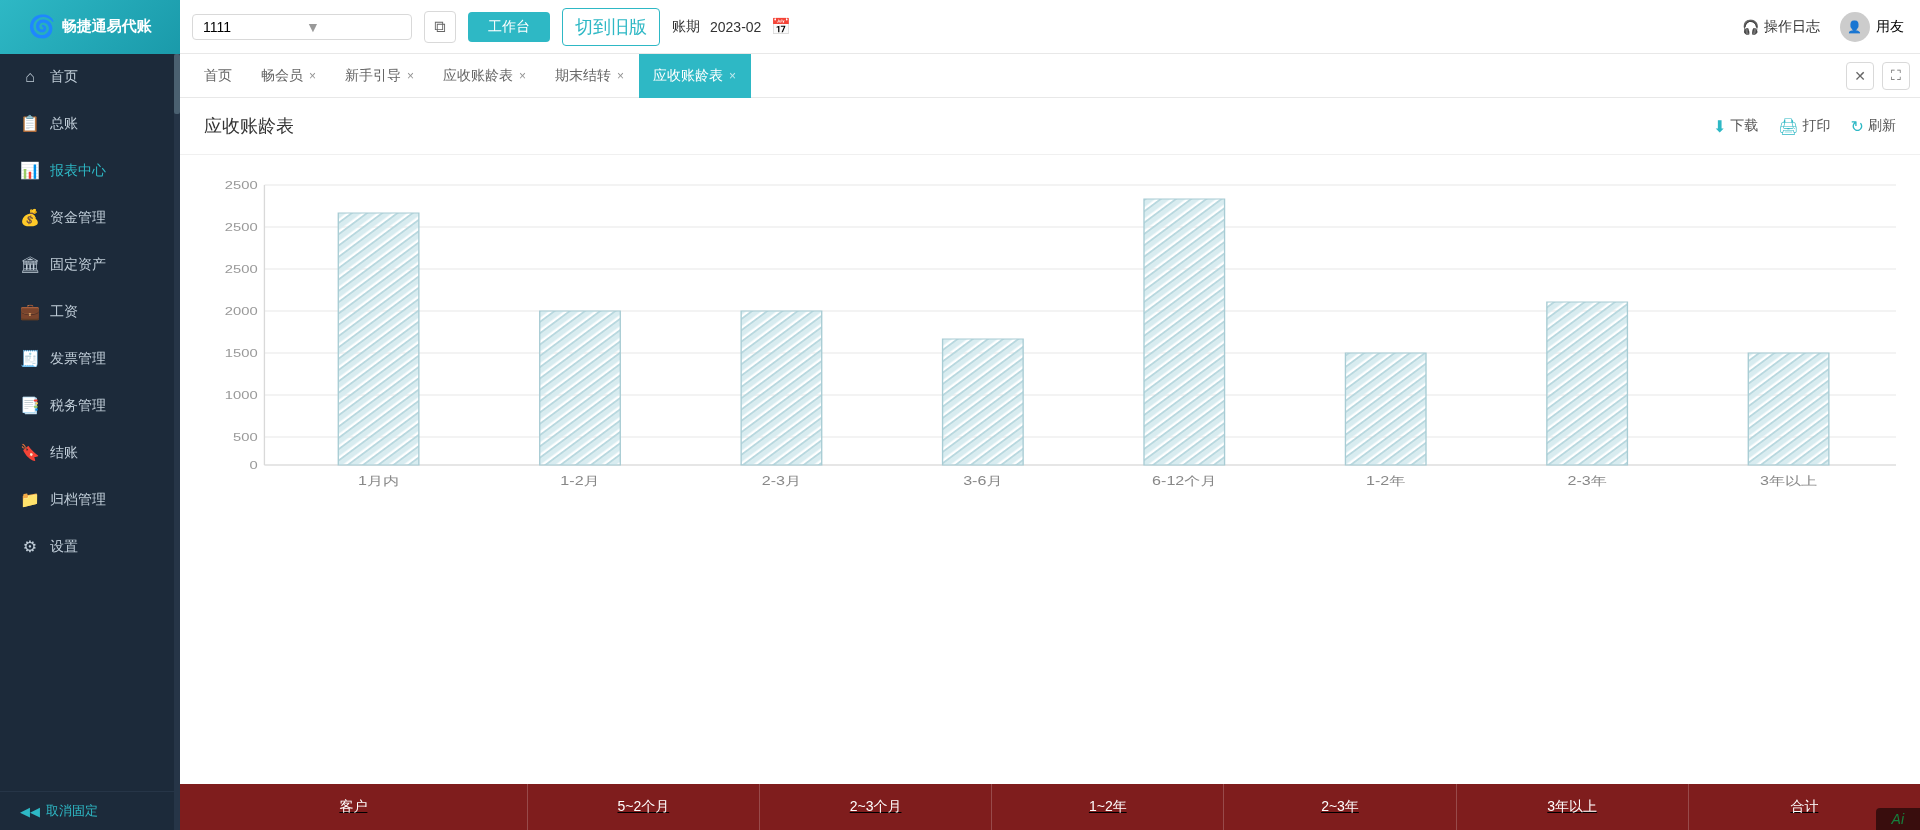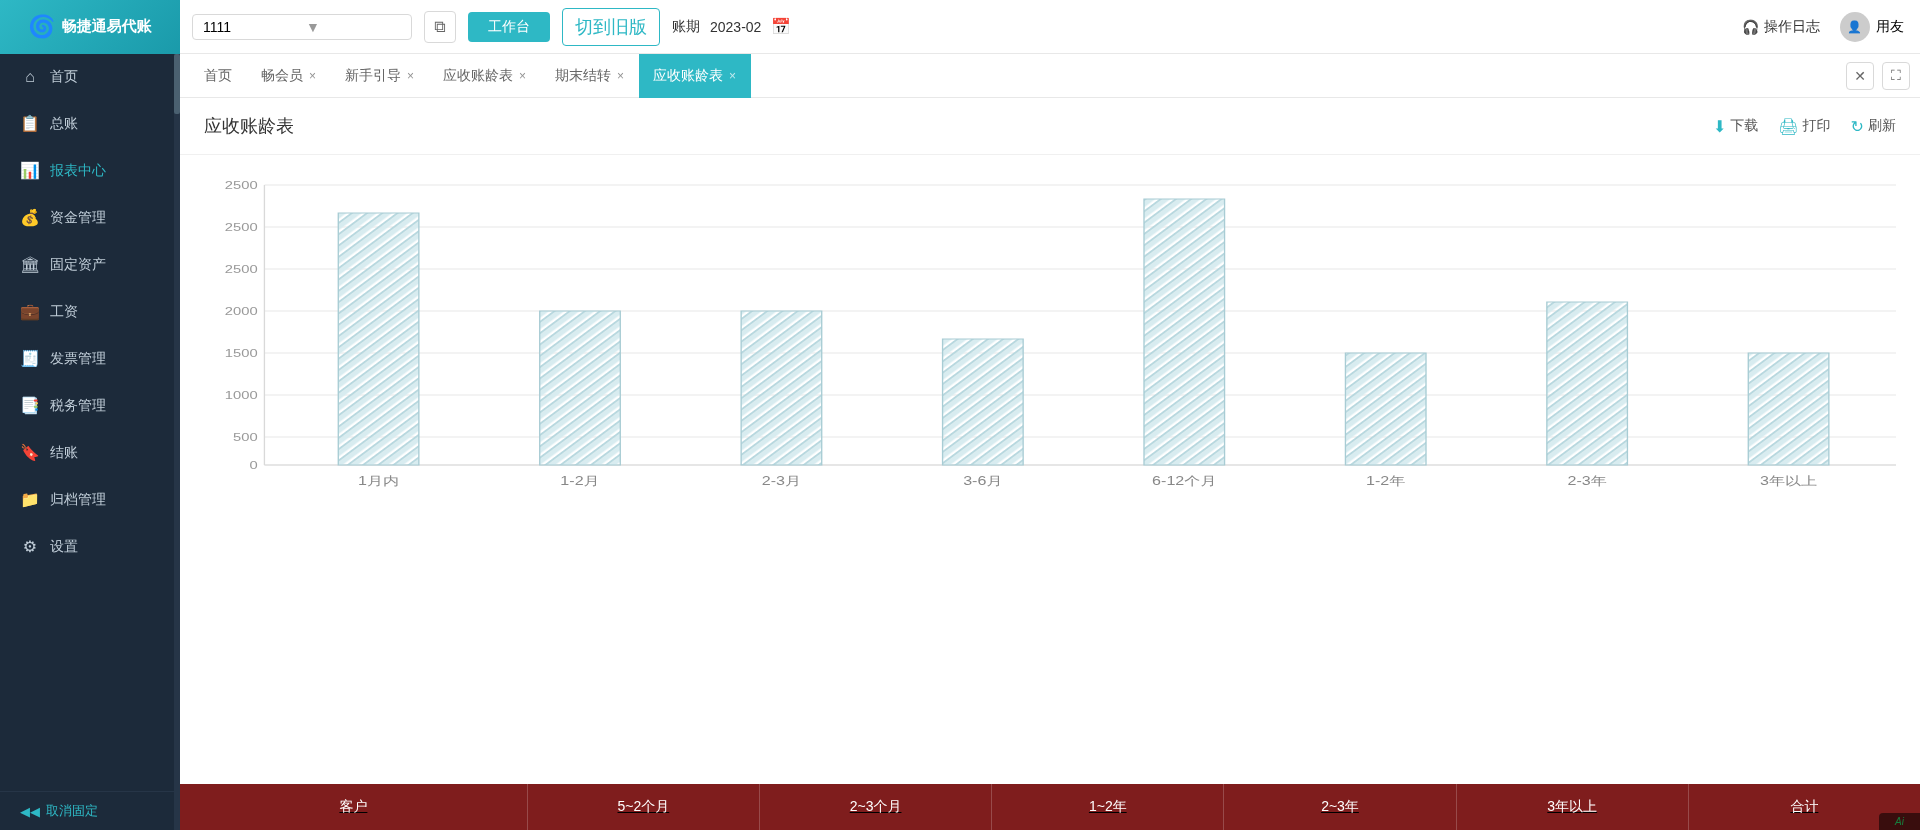--- a/index.html
+++ b/index.html
@@ -506,13 +506,13 @@
           <div class="table-header-cell">1~2年</div>
           <div class="table-header-cell">2~3年</div>
           <div class="table-header-cell">3年以上</div>
           <div class="table-header-cell">合计</div>
         </div>
       </div>
     </div>
   </div>
 </div>
 
-<div class="ai-watermark" style="position:fixed; bottom:0; right:0; background:rgba(0,0,0,0.55); color:#15803d; padding:3px 16px; font-size:10px; font-style:italic; border-radius:4px 0 0 0;">Ai</div>
+<div class="ai-watermark" style="position:fixed; bottom:0; right:0; background:rgba(0,0,0,0.55); color:#15803d; padding:3px 16px; font-size:14px; font-style:italic; border-radius:4px 0 0 0;">Ai</div>
 
 </body></html>

